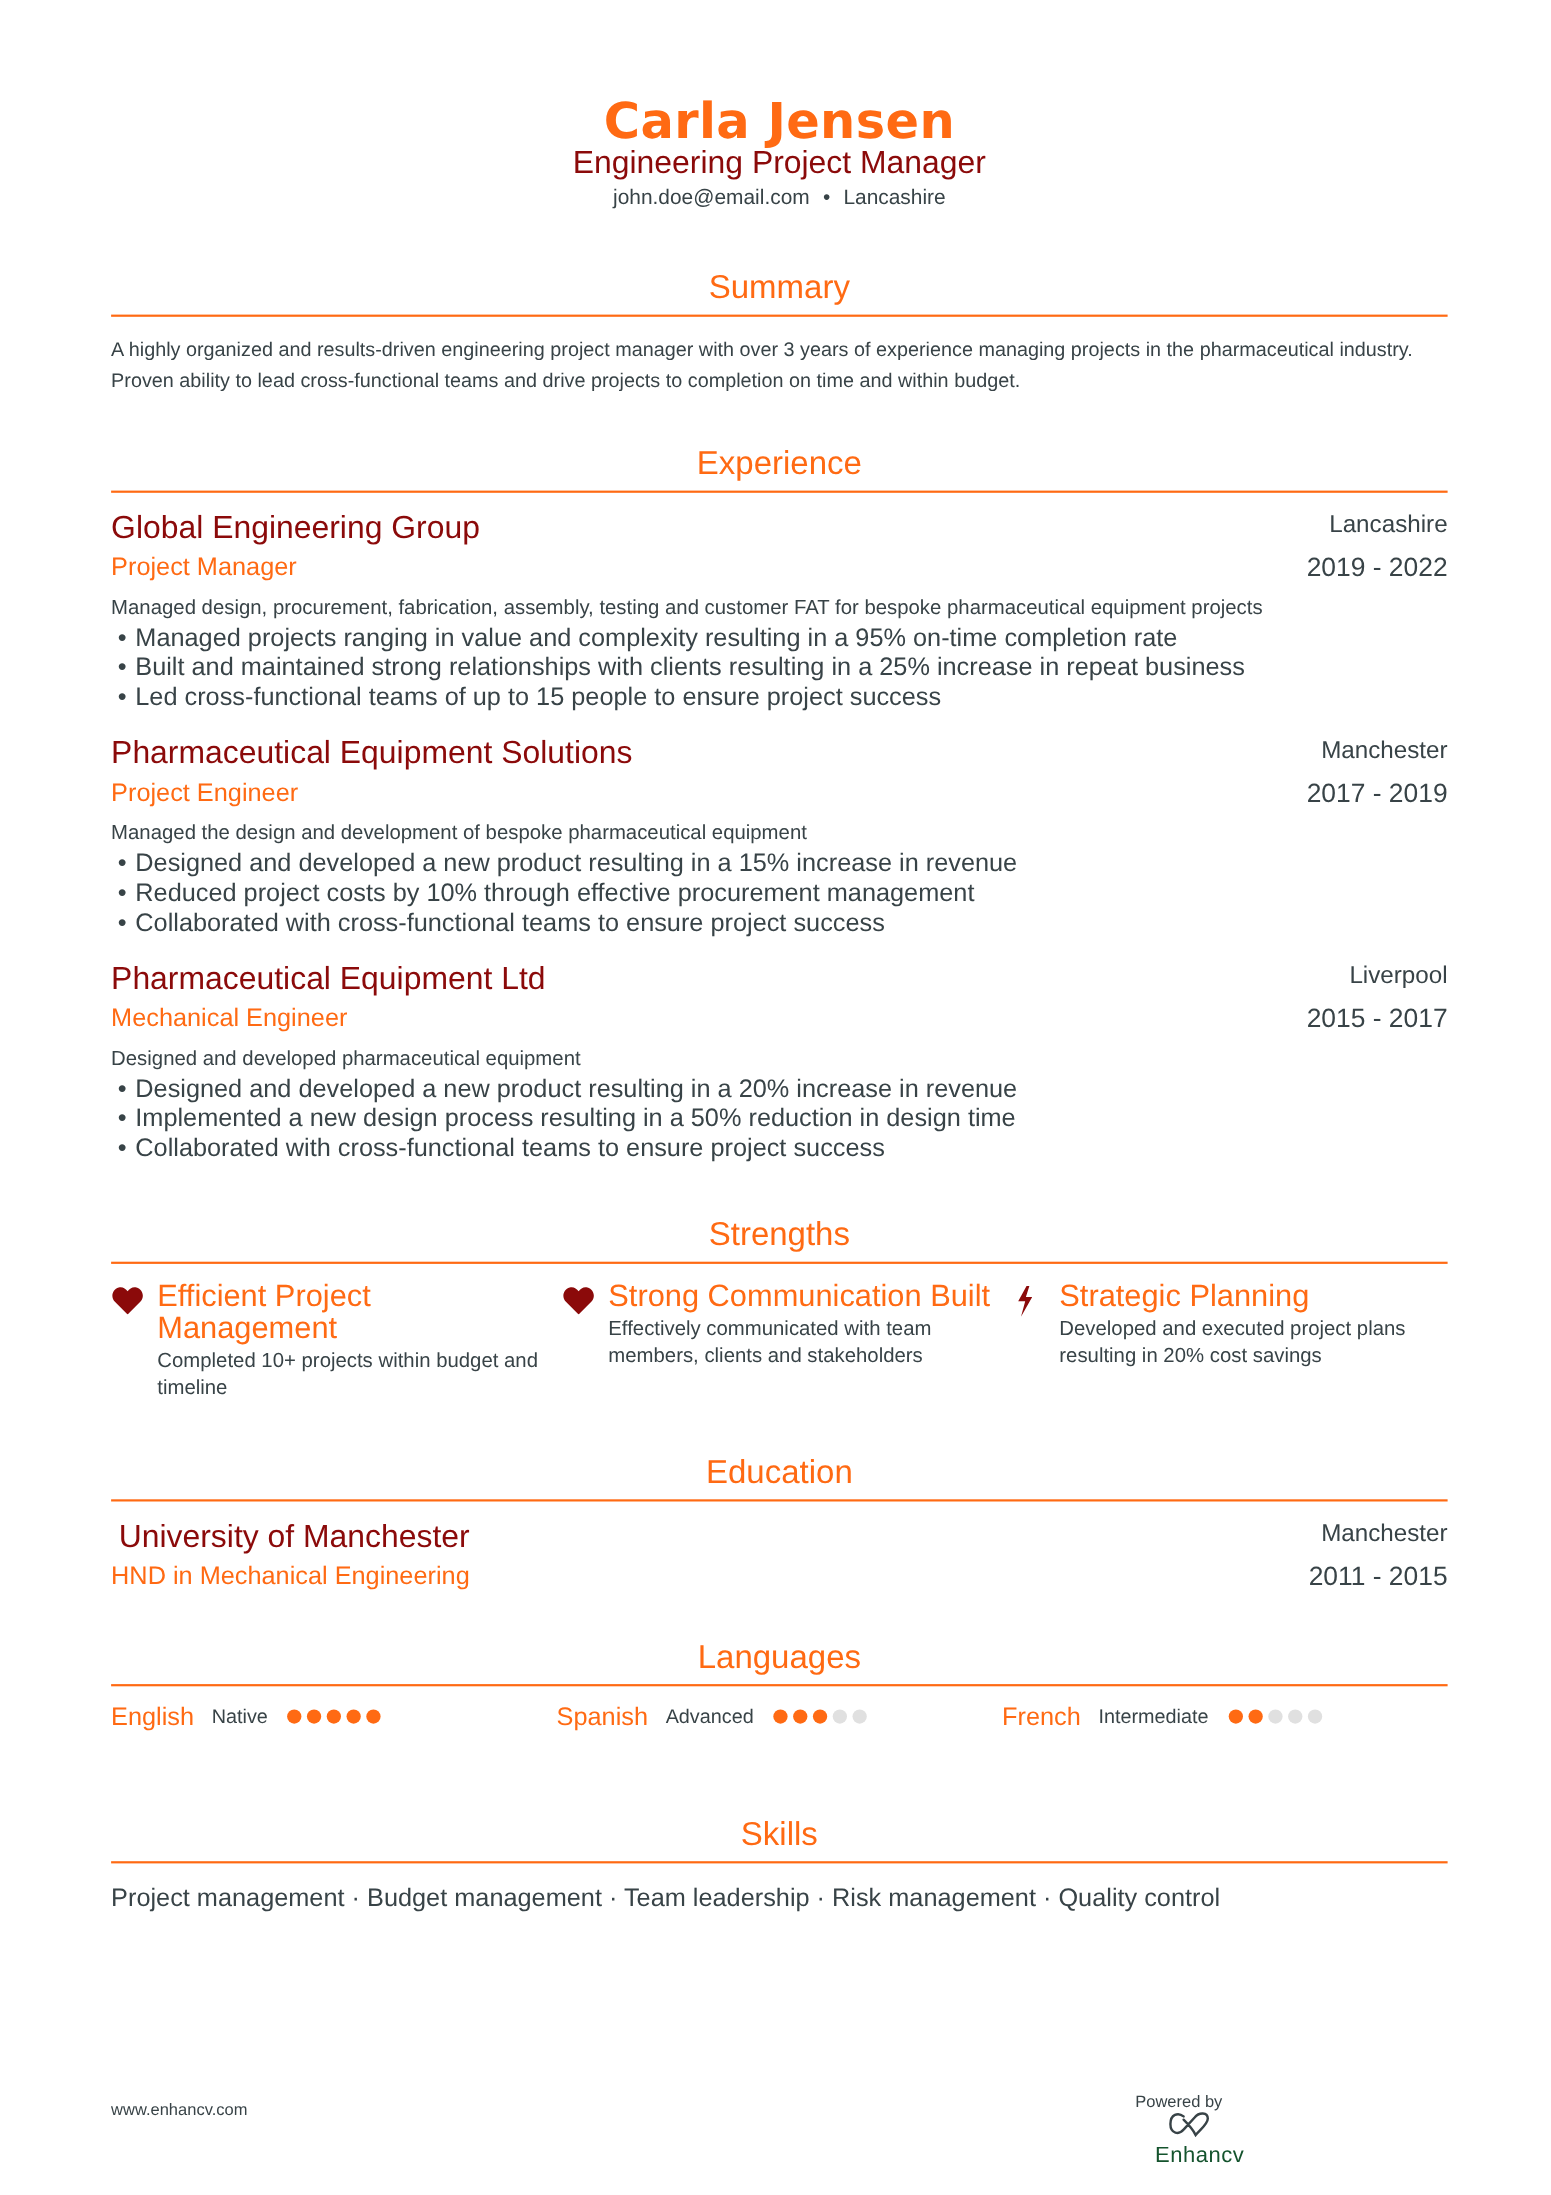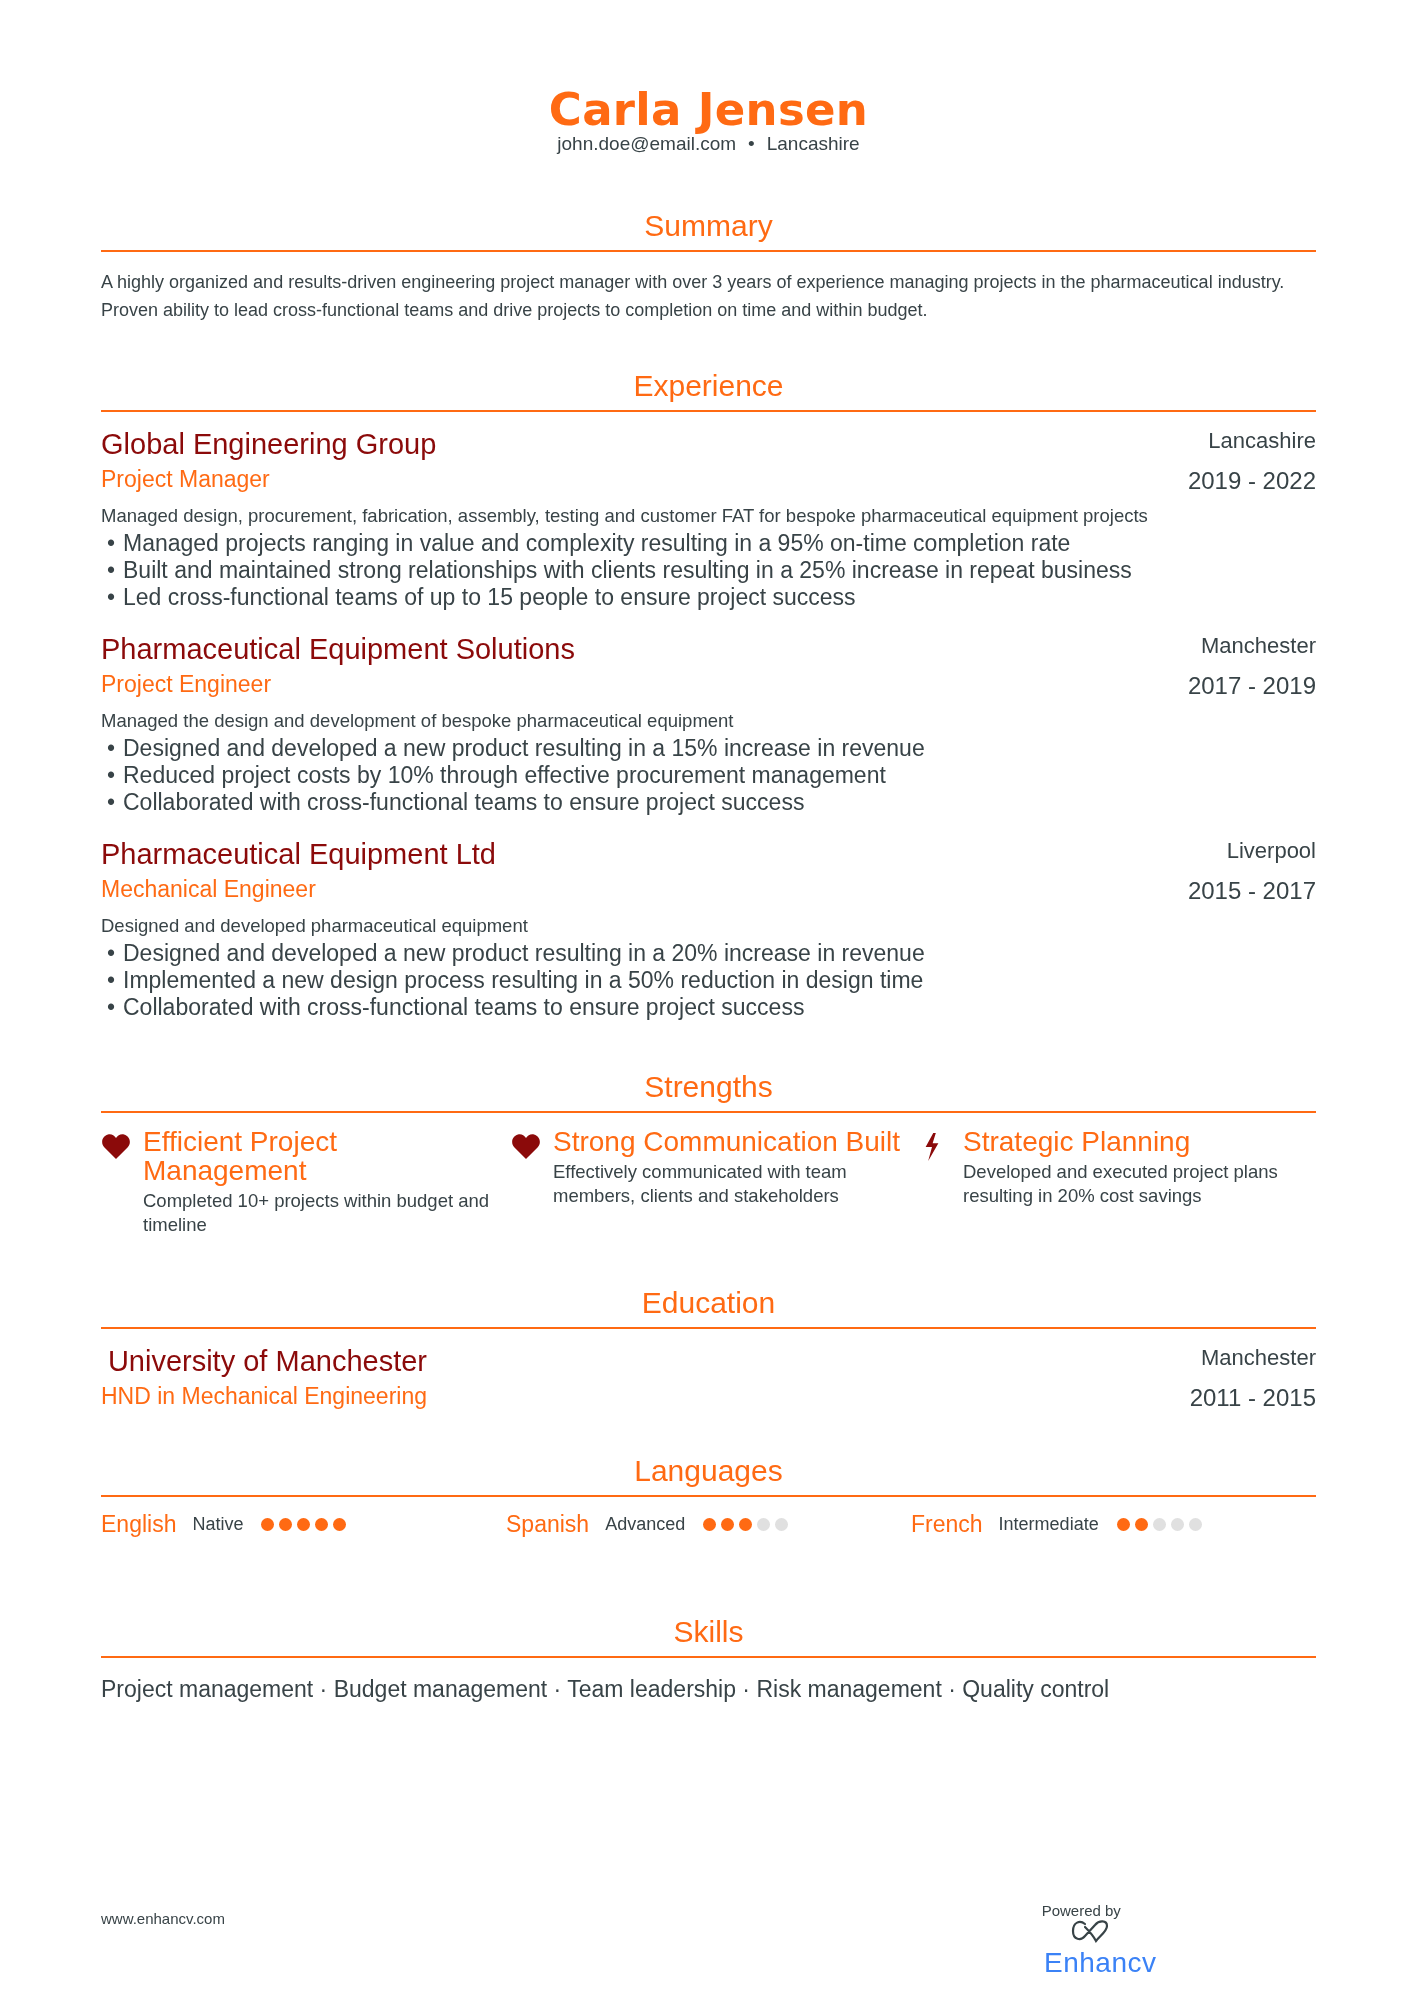--- a/index.html
+++ b/index.html
@@ -33,29 +33,30 @@
   .lang { width: 421px; display: flex; align-items: center; }
   .lang .l-name { font-size: 23px; color: #ff6a13; margin-right: 16px; }
   .lang .l-level { font-size: 18px; color: #384347; margin-right: 18px; }
   .dots { display: inline-flex; gap: 5px; }
   .dot { width: 13px; height: 13px; border-radius: 50%; background: #ff6a13; display: inline-block; }
   .dot.off { background: #e0e0e0; }
   .skills-text { font-size: 23px; color: #384347; margin-top: 16px; line-height: 30px; }
   .footer-left { position: absolute; left: 101px; top: 1910px; font-size: 15px; color: #384347; }
   .footer-right { position: absolute; left: 1032px; top: 1902px; display: flex; align-items: center; flex-direction: column; }
   .footer-right .powered { font-size: 15px; color: #384347; margin-right: 26px; }
-  .footer-right .brand { font-size: 28px; color: #3b82f6; margin-left: 12px; letter-spacing: 0.5px; }
+  .footer-right .brand { font-size: 20px; color: #14532d; margin-left: 12px; letter-spacing: 0.5px; }
 </style>
 </head>
 <body>
 
 <div class="page">
 
   <div class="header">
     <div class="name">Carla Jensen</div>
+    <div class="jobtitle">Engineering Project Manager</div>
     <div class="contact">
       <span>john.doe@email.com</span><span class="sep">•</span><span>Lancashire</span>
     </div>
   </div>
 
   <div style="margin-top:52px;">
     <div class="section-title">Summary</div>
     <div class="rule"></div>
     <div class="summary-text">A highly organized and results-driven engineering project manager with over 3 years of experience managing projects in the pharmaceutical industry. Proven ability to lead cross-functional teams and drive projects to completion on time and within budget.</div>
   </div>

